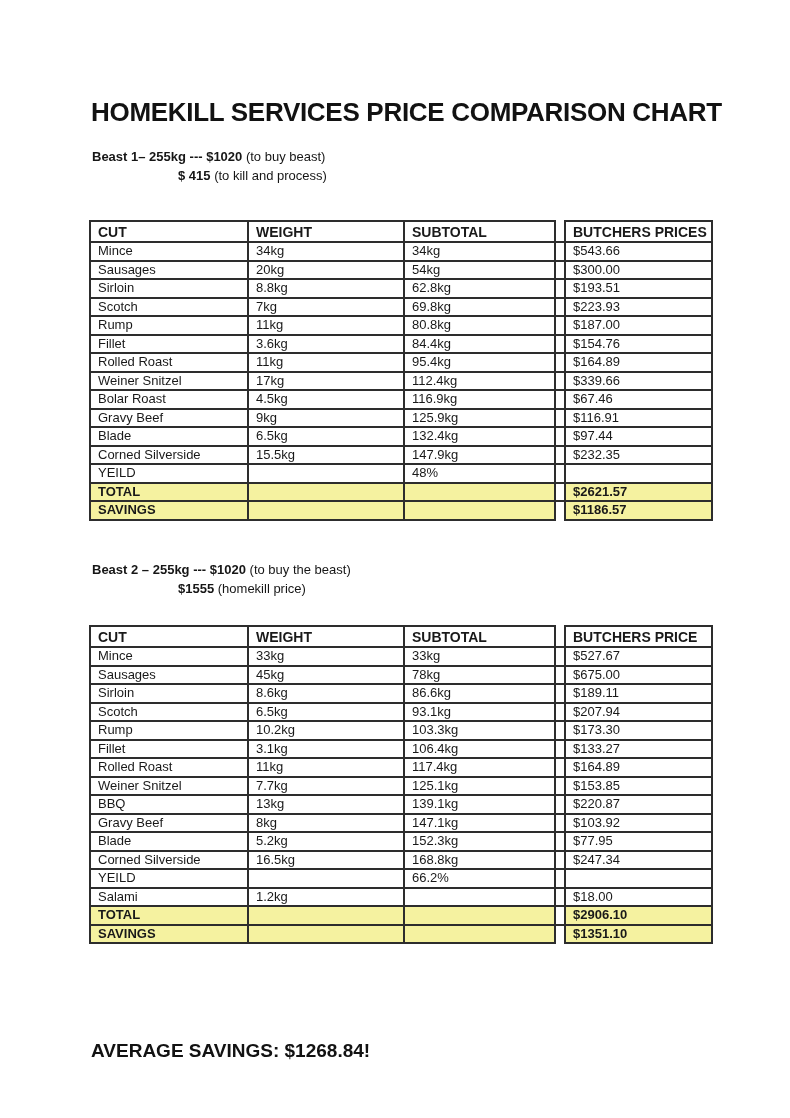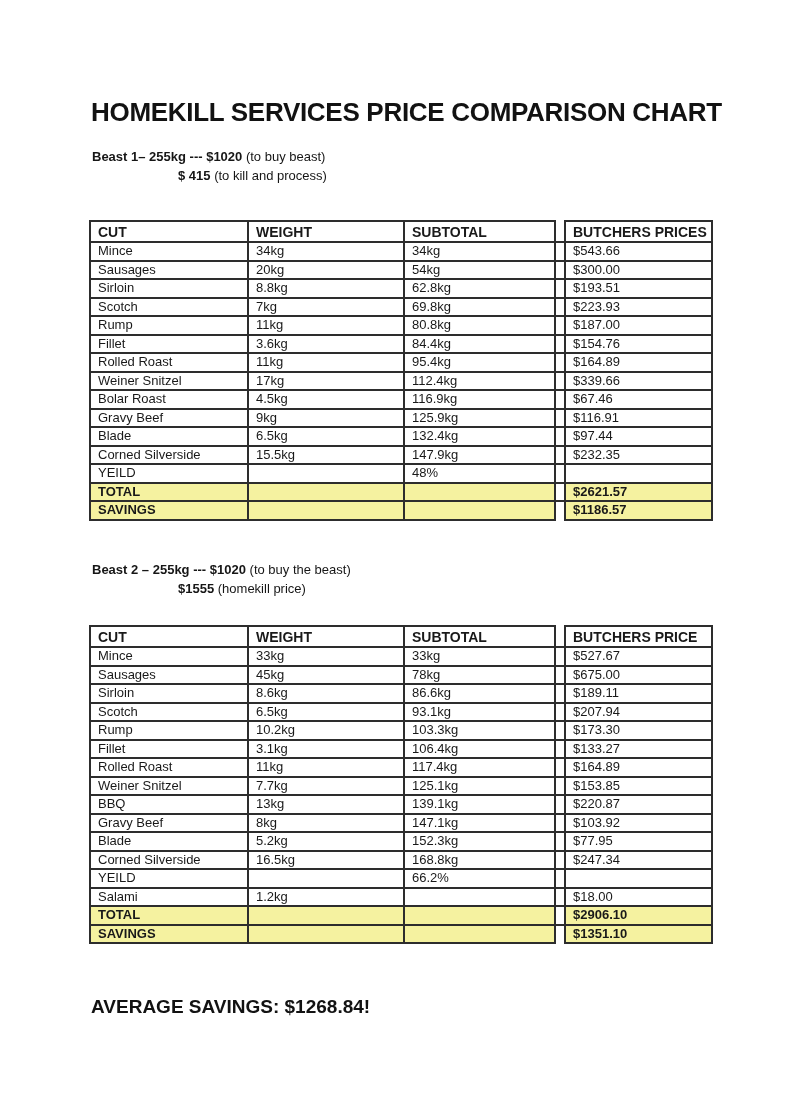--- a/index.html
+++ b/index.html
@@ -35,21 +35,21 @@
     padding: 0 2px 0 7px; height: 18.5px; line-height: 14px;
     overflow: hidden; white-space: nowrap; color: #191919;
   }
   th { font-weight: bold; height: 21px; font-size: 14px; }
   th.spacer, td.spacer { padding: 0; background: #ffffff !important; }
   th.spacer { border-top: none; }
   tr:last-child td.spacer { border-bottom: none; }
   tr.yeild td { font-weight: normal; }
   tr.highlight td { background: var(--hl, #f5f2a0); font-weight: bold; }
   .avg-line {
-    position: absolute; left: 91px; top: 996px;
+    position: absolute; left: 91px; top: 1040px;
     font-size: 19px; font-weight: bold; white-space: nowrap; color: #121212;
   }
 </style>
 </head>
 <body>
 
 <div class="page-title">HOMEKILL SERVICES PRICE COMPARISON CHART</div>
 
 <div class="beast-note" id="beast1-note">
     <div class="note-line"><span class="b">Beast 1– 255kg --- $1020</span><span> (to buy beast)</span></div>

